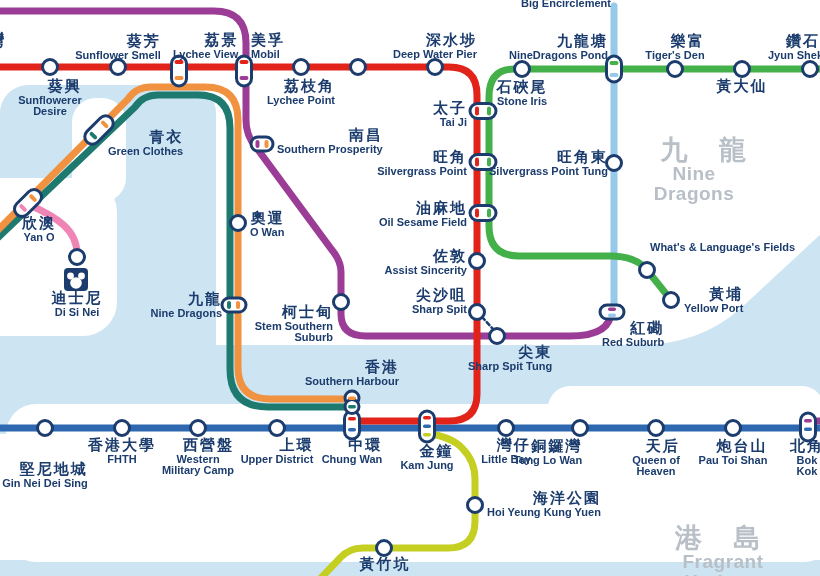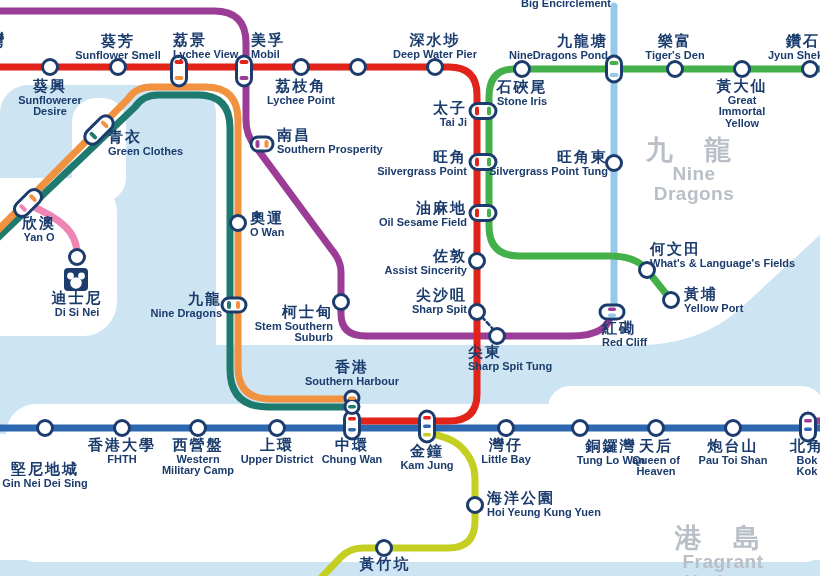--- a/index.html
+++ b/index.html
@@ -4,21 +4,21 @@
 <style>
   html,body{margin:0;padding:0;}
   #stage{position:relative;width:820px;height:576px;background:var(--land);overflow:hidden;
          font-family:"Liberation Sans",sans-serif;}
   #mapsvg{position:absolute;left:0;top:0;}
   .lbl{position:absolute;text-align:center;color:var(--navy);line-height:1.05;z-index:5;}
   .ctr{transform:translateX(-50%);}
   .lft{text-align:left;}
   .rgt{transform:translateX(-100%);text-align:right;}
   .zh{font-family:"DejaVu Serif","Liberation Serif",serif;font-size:15px;font-weight:700;
-      letter-spacing:2px;white-space:nowrap;}
+      letter-spacing:2px;white-space:nowrap;text-align:right;}
   .en{font-size:11px;font-weight:700;white-space:pre-line;}
   .region .zh{font-size:27px;color:var(--gray);letter-spacing:11px;}
   .region .en{font-size:19px;color:var(--gray);letter-spacing:0.5px;}
   #lbl-diamond_hill .zh{padding-left:18px;}
   #lbl-tsuen_wan_fragment .zh{font-size:17px;}
   .line{fill:none;stroke-width:7;}
   .s-red{stroke:var(--red);} .s-green{stroke:var(--green);} .s-blue{stroke:var(--blue);}
   .s-east{stroke:var(--eastrail);} .s-purple{stroke:var(--purple);} .s-orange{stroke:var(--orange);}
   .s-teal{stroke:var(--teal);} .s-pink{stroke:var(--pink);} .s-lime{stroke:var(--lime);}
   .f-red{fill:var(--red);} .f-green{fill:var(--green);} .f-blue{fill:var(--blue);}
@@ -222,22 +222,20 @@
 <div class="lbl lft" id="lbl-diamond_hill" style="left:768px;top:34px">
   <div class="zh">鑽石山</div>
   <div class="en">Jyun Shek S</div>
 </div>
 <div class="lbl ctr" style="left:522px;top:80px">
   <div class="zh">石硤尾</div>
   <div class="en">Stone Iris</div>
 </div>
 <div class="lbl ctr" style="left:742px;top:79px">
   <div class="zh">黃大仙</div>
-  <div class="en">Great Immortal
-Yellow</div>
 </div>
 <div class="lbl rgt" style="left:467px;top:101px">
   <div class="zh">太子</div>
   <div class="en">Tai Ji</div>
 </div>
 <div class="lbl rgt" style="left:467px;top:150px">
   <div class="zh">旺角</div>
   <div class="en">Silvergrass Point</div>
 </div>
 <div class="lbl rgt" style="left:608px;top:150px">
@@ -279,30 +277,29 @@
 </div>
 <div class="lbl ctr" style="left:39px;top:216px">
   <div class="zh">欣澳</div>
   <div class="en">Yan O</div>
 </div>
 <div class="lbl ctr" style="left:77px;top:291px">
   <div class="zh">迪士尼</div>
   <div class="en">Di Si Nei</div>
 </div>
 <div class="lbl lft" style="left:650px;top:242px">
-  <div class="zh">何文田</div>
   <div class="en">What's &amp; Language's Fields</div>
 </div>
 <div class="lbl lft" style="left:684px;top:287px">
   <div class="zh">黃埔</div>
   <div class="en">Yellow Port</div>
 </div>
 <div class="lbl lft" style="left:602px;top:321px">
   <div class="zh">紅磡</div>
-  <div class="en">Red Cliff</div>
+  <div class="en">Red Suburb</div>
 </div>
 <div class="lbl lft" style="left:468px;top:345px">
   <div class="zh">尖東</div>
   <div class="en">Sharp Spit Tung</div>
 </div>
 <div class="lbl ctr" style="left:352px;top:360px">
   <div class="zh">香港</div>
   <div class="en">Southern Harbour</div>
 </div>
 <div class="lbl ctr" style="left:45px;top:462px">
@@ -327,21 +324,21 @@
   <div class="en">Chung Wan</div>
 </div>
 <div class="lbl ctr" style="left:427px;top:444px">
   <div class="zh">金鐘</div>
   <div class="en">Kam Jung</div>
 </div>
 <div class="lbl ctr" style="left:506px;top:438px">
   <div class="zh">灣仔</div>
   <div class="en">Little Bay</div>
 </div>
-<div class="lbl ctr" style="left:611px;top:439px">
+<div class="lbl ctr" style="left:548px;top:439px">
   <div class="zh">銅鑼灣</div>
   <div class="en">Tung Lo Wan</div>
 </div>
 <div class="lbl ctr" style="left:656px;top:439px">
   <div class="zh">天后</div>
   <div class="en">Queen of
 Heaven</div>
 </div>
 <div class="lbl ctr" style="left:733px;top:439px">
   <div class="zh">炮台山</div>

